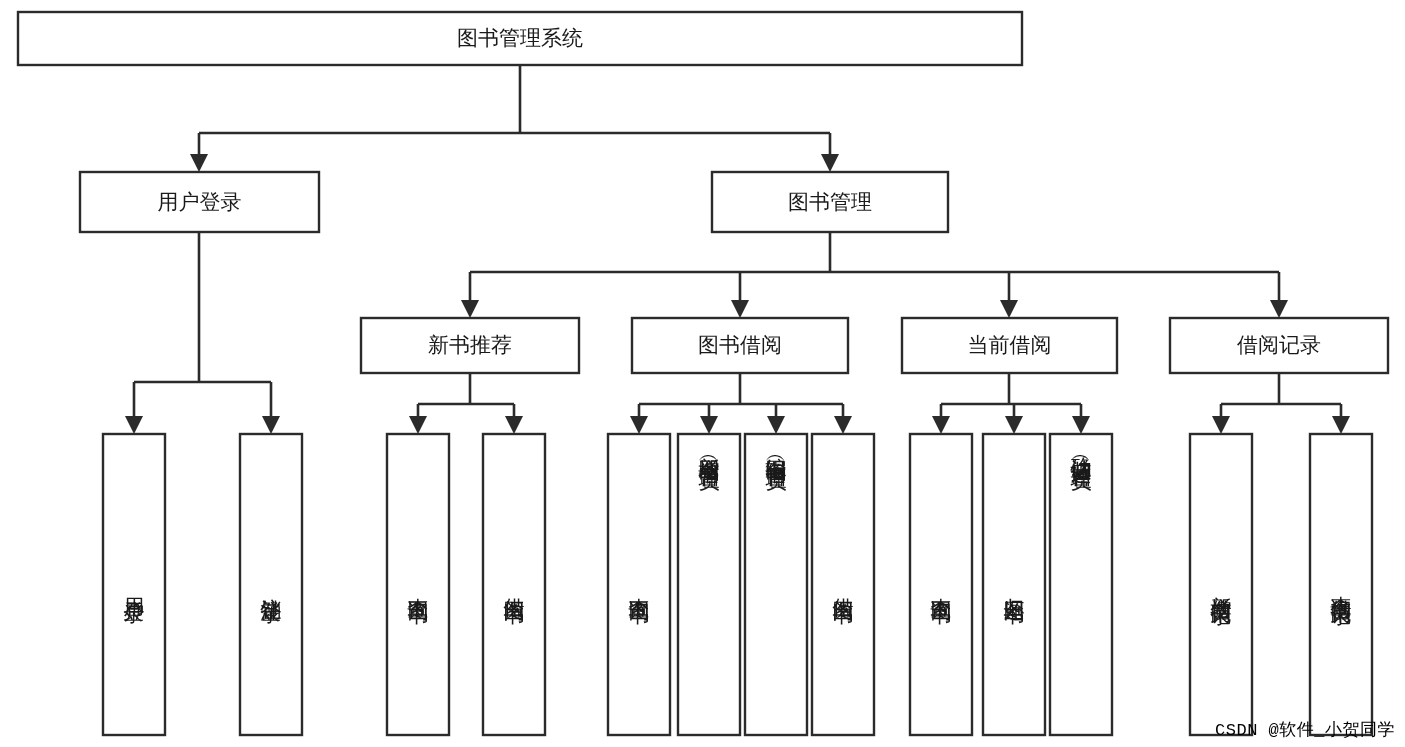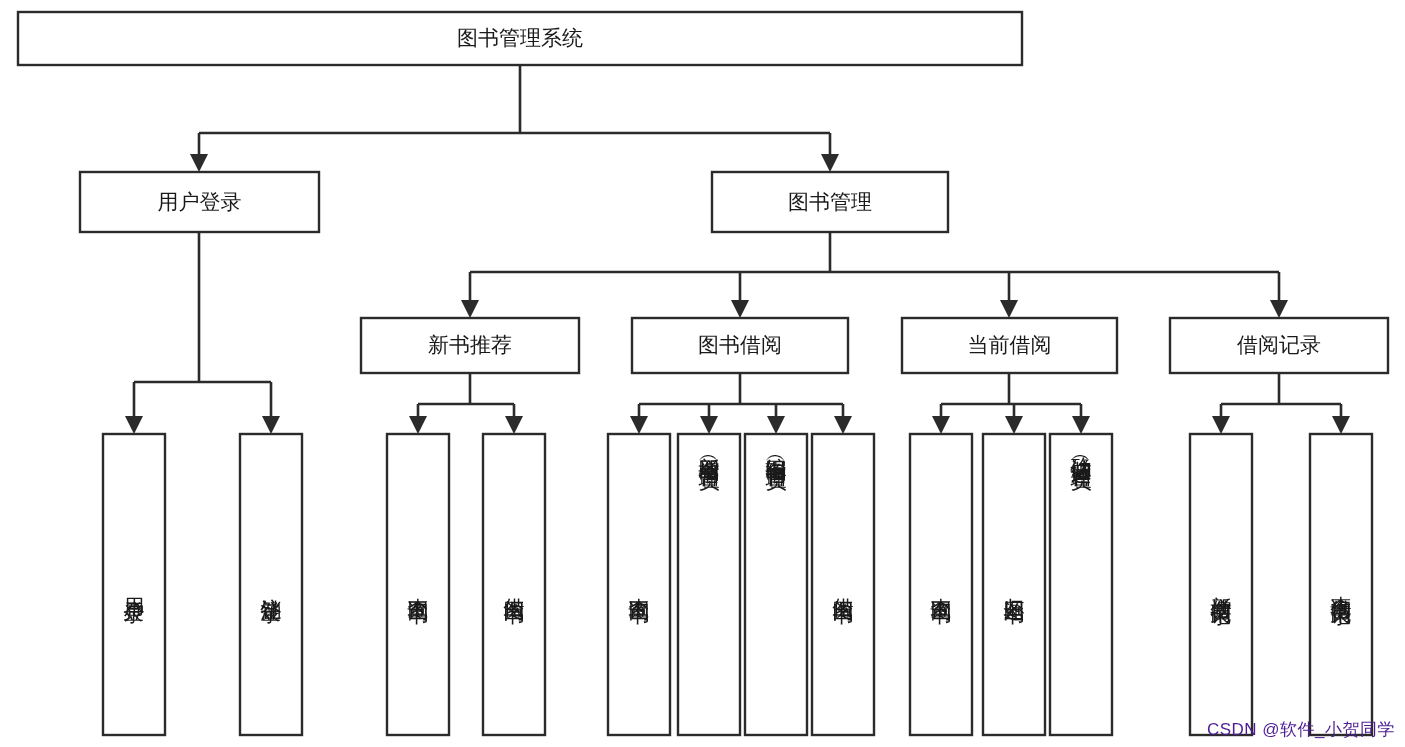--- a/index.html
+++ b/index.html
@@ -64,23 +64,23 @@
     font-size: 21px;
     line-height: 1.04;
     color: #1a1a1a;
     letter-spacing: 2px;
     white-space: nowrap;
   }
   .watermark {
     position: absolute;
     right: 10px;
     bottom: 6px;
-    font-family: Liberation Sans, sans-serif;
+    font-family: Liberation Mono, monospace;
     font-size: 17px;
-    color: #4c1d95;
+    color: #000000;
     letter-spacing: 0.5px;
     white-space: nowrap;
   }
 </style>
 </head>
 <body>
 
 <div id="diagram-root">
 
   <svg class="diagram-canvas" viewBox="0 0 1405 747">

